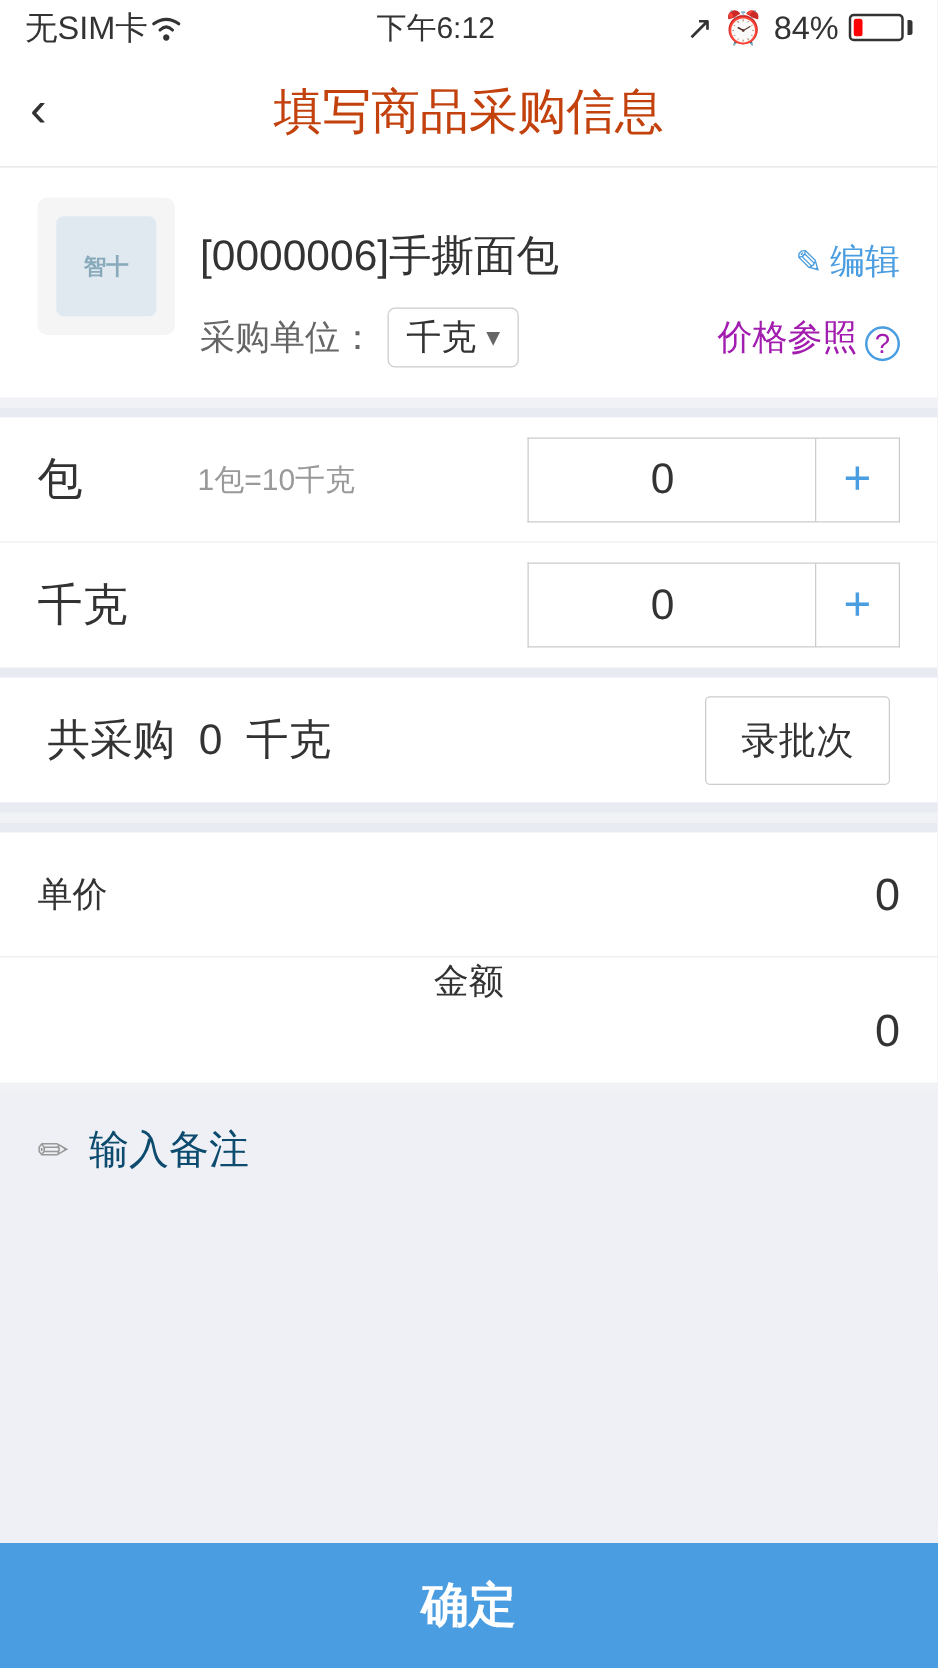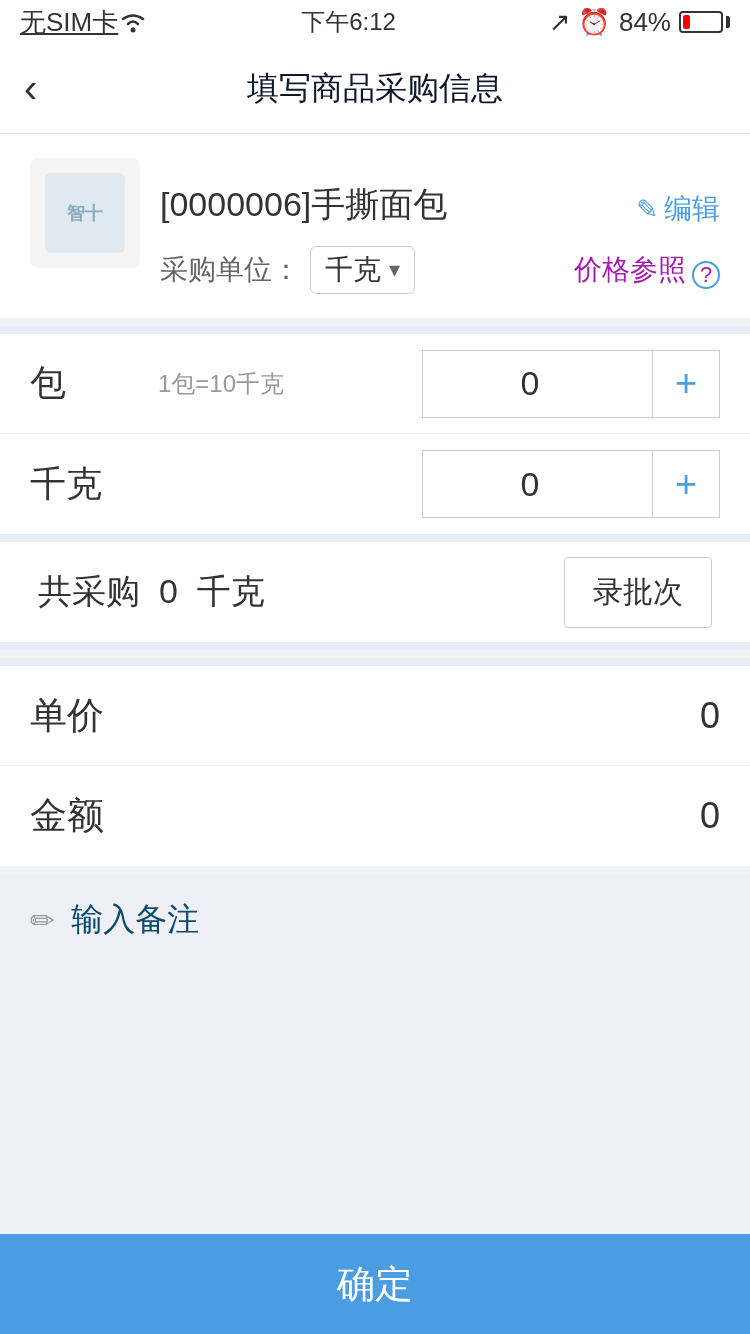--- a/index.html
+++ b/index.html
@@ -21,21 +21,20 @@
       display: flex;
       align-items: center;
       justify-content: space-between;
       padding: 0 20px;
       font-size: 26px;
       color: #333;
     }
     .status-left {
       display: flex;
       align-items: center;
-      text-decoration: underline;
     }
     .status-center {
       font-size: 24px;
       font-weight: 500;
     }
     .status-right {
       display: flex;
       align-items: center;
       gap: 8px;
       font-size: 26px;
@@ -81,23 +80,23 @@
       border-bottom: 1px solid #e5e5e5;
     }
     .nav-back {
       position: absolute;
       left: 24px;
       font-size: 40px;
       color: #333;
       cursor: pointer;
     }
     .nav-title {
-      font-size: 32px;
+      font-size: 39px;
       font-weight: 500;
-      color: #0f172a;
+      color: #c2410c;
     }
 
     
     .product-card {
       background: #fff;
       padding: 24px 30px;
       display: flex;
       align-items: flex-start;
       gap: 20px;
       border-bottom: 8px solid #f0f2f5;
@@ -278,23 +277,24 @@
     }
     .price-row {
       display: flex;
       align-items: center;
       padding: 0 30px;
       height: 100px;
       border-bottom: 1px solid #eee;
     }
     .price-row:last-child {
       border-bottom: none;
+      flex-direction: column;
     }
     .price-label {
-      font-size: 37px;
+      font-size: 28px;
       color: #333;
     }
     .price-value {
       margin-left: auto;
       font-size: 36px;
       color: #333;
     }
 
     
     .remark-section {
@@ -329,20 +329,21 @@
       width: 750px;
       height: 100px;
       background: #4a9de0;
       border: none;
       color: #fff;
       font-size: 38px;
       cursor: pointer;
       display: flex;
       align-items: center;
       justify-content: center;
+      font-weight: bold;
     }
   </style>
 </head>
 <body>
 
 <div class="status-bar">
   <div class="status-left">
     <span>无SIM卡</span>
     <svg width="30" height="22" viewBox="0 0 30 22">
       <path d="M15 18 L15 18" stroke="#333" stroke-width="3" stroke-linecap="round"></path>

